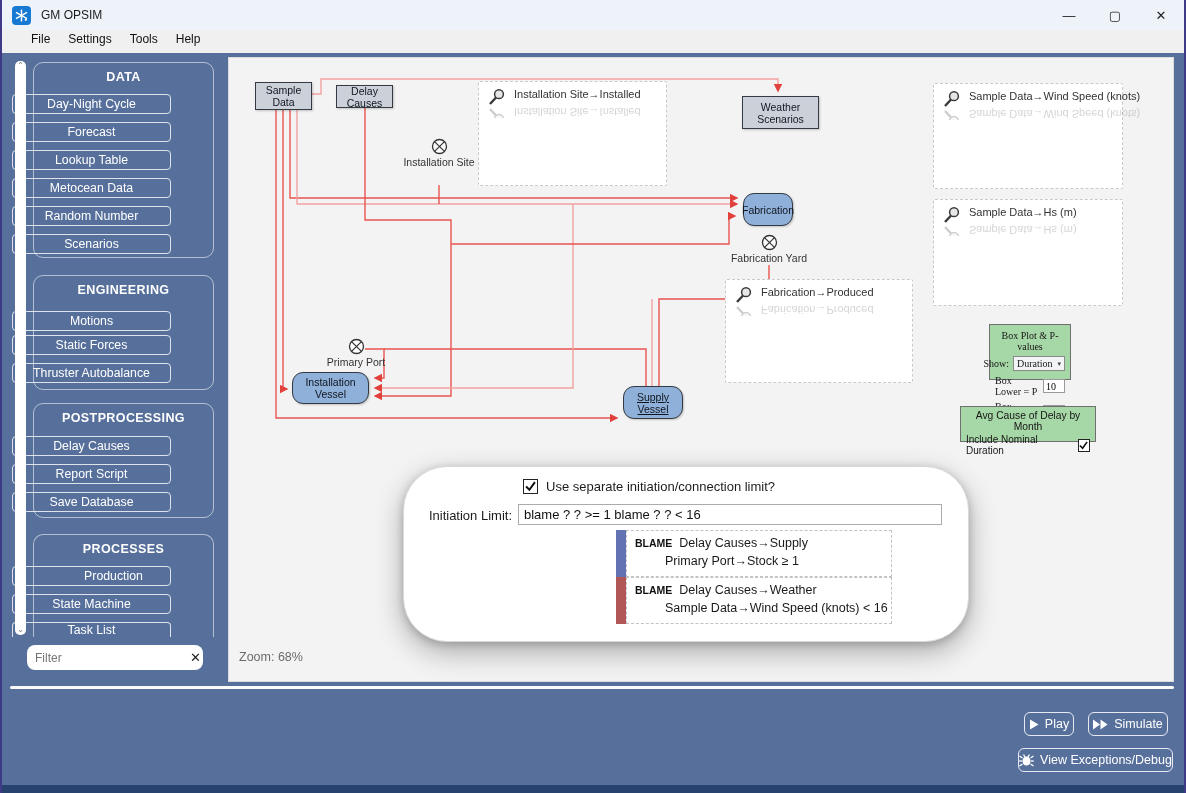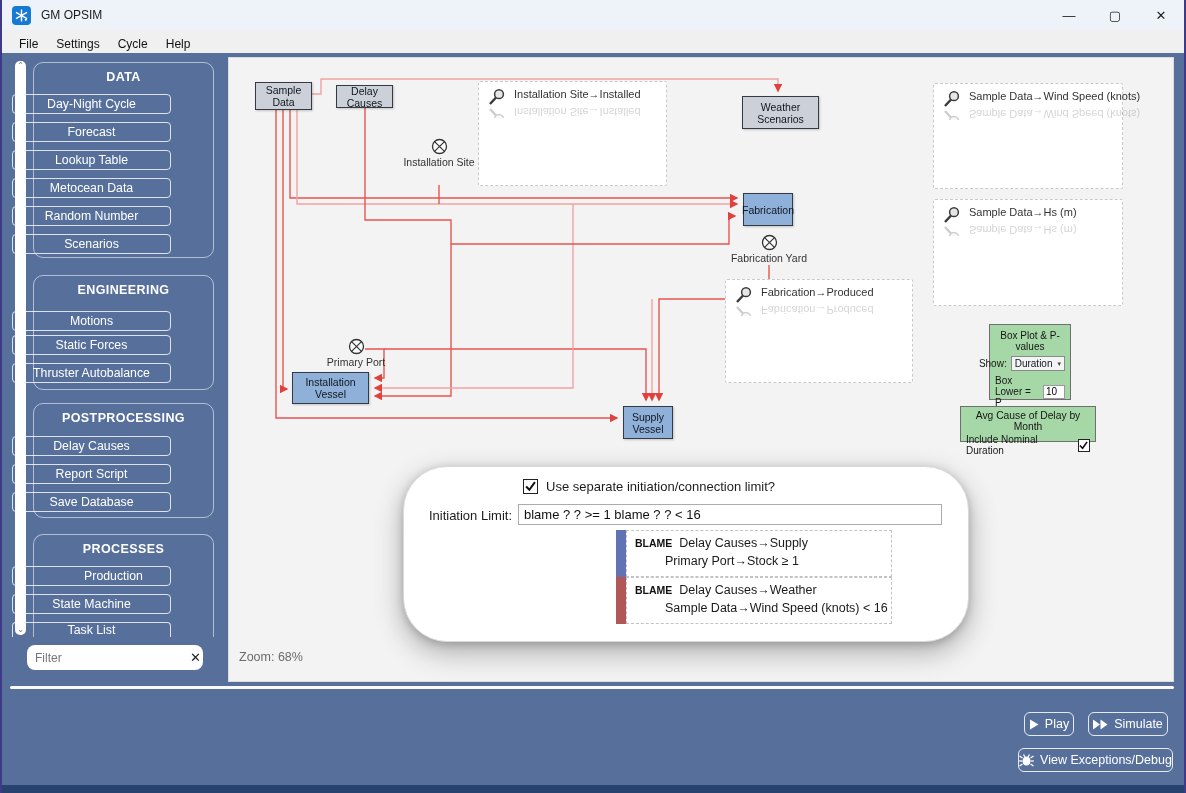--- a/index.html
+++ b/index.html
@@ -11,21 +11,21 @@
   
   .titlebar { height:30px; background:#eef3fa; display:flex; align-items:center; flex:0 0 auto; }
   .app-icon { width:19px; height:19px; margin-left:10px; border-radius:4px; background:#1679d2;
               display:flex; align-items:center; justify-content:center; }
   .title-text { margin-left:10px; font-size:12px; color:#1b1b1b; }
   .win-controls { margin-left:auto; display:flex; height:100%; }
   .win-btn { width:46px; height:100%; display:flex; align-items:center; justify-content:center;
              font-size:13px; color:#222; cursor:default; }
 
   
-  .menubar { height:23px; background:#f0f0f0; display:flex; align-items:flex-end; padding-left:8px; flex:0 0 auto; }
+  .menubar { height:23px; background:#f0f0f0; display:flex; align-items:flex-start; padding-left:20px; flex:0 0 auto; }
   .menu-item { font-size:12px; color:#111; padding:2px 9px; }
 
   
   .content { position:relative; flex:1 1 auto; background:#57709b; overflow:hidden; }
 
   
   .side-scroll { position:absolute; left:13px; top:8px; width:11px; height:574px; background:#ffffff;
                  border-radius:5px; display:flex; flex-direction:column; justify-content:space-between;
                  align-items:center; font-size:8px; color:#777; }
   .side-scroll span { line-height:10px; }
@@ -46,21 +46,21 @@
                       font-family:inherit; background:transparent; }
   .filter-clear { font-size:13px; color:#222; }
 
   
   .canvas { position:absolute; left:226px; top:4px; width:946px; height:625px; background:#f3f3f3;
             border:1px solid #dcdcdc; overflow:hidden; }
   .wires { position:absolute; left:0; top:0; }
   .node { position:absolute; border:1px solid #333a44; display:flex; align-items:center; justify-content:center;
           font-size:10.5px; color:#10161f; text-align:center; box-shadow:1px 1px 2px rgba(0,0,0,.2); }
   .node.gray { background:#ccd1d9; }
-  .node.blue { background:#8fb0d8; }
+  .node.blue { background:#8fb0d8;border-radius:11px; }
   .connector { position:absolute; display:flex; flex-direction:column; align-items:center; width:90px; margin-left:-45px; }
   .connector .clabel { font-size:10.5px; color:#333; margin-top:1px; white-space:nowrap; }
   .probe { position:absolute; background:#fff; border:1px dashed #c9c9c9; border-radius:2px; }
   .probe-head { position:absolute; left:7px; top:6px; display:flex; }
   .probe-titles { margin-left:8px; display:flex; flex-direction:column;justify-content:space-between; }
   .probe-title { font-size:11px; color:#333; line-height:13px; white-space:nowrap; }
   .probe-reflect { font-size:11px; line-height:12px; color:#555; opacity:.25; transform:scaleY(-1);
                    white-space:nowrap; }
 
   .green-panel { position:absolute; background:#a6d7a6; border:1px solid #6f6f6f; font-size:10px; color:#161616; }
@@ -129,21 +129,21 @@
         </div>
       <div class="win-btn">
           <span>✕</span>
         </div>
     </div>
   </div>
 
   <div class="menubar">
     <div class="menu-item">File</div>
     <div class="menu-item">Settings</div>
-    <div class="menu-item">Cycle</div>
+    <div class="menu-item">Tools</div>
     <div class="menu-item">Help</div>
   </div>
 
   <div class="content">
 
     <div class="side-scroll">
       <span>⌃</span>
       <span>⌄</span>
     </div>
 
@@ -216,21 +216,21 @@
         </div>
       <div class="node gray" style="left:513px; top:38px; width:77px; height:33px;">
           <span>Weather Scenarios</span>
         </div>
       <div class="node blue" style="left:514px; top:135px; width:50px; height:33px;">
           <span>Fabrication</span>
         </div>
       <div class="node blue" style="left:63px; top:314px; width:77px; height:32px;">
           <span>Installation Vessel</span>
         </div>
-      <div class="node blue" style="left:394px; top:348px; width:50px; height:33px;">
+      <div class="node blue" style="left:394px; top:328px; width:60px; height:33px;text-decoration:underline;">
           <span>Supply Vessel</span>
         </div>
 
       <div class="connector" style="left:210px; top:80px;">
         <svg width="17" height="17" viewBox="0 0 17 17">
             <circle cx="8.5" cy="8.5" r="7" fill="#fdfdfd" stroke="#333" stroke-width="1.3"></circle>
             <line x1="3.8" y1="3.8" x2="13.2" y2="13.2" stroke="#333" stroke-width="1.2"></line>
             <line x1="13.2" y1="3.8" x2="3.8" y2="13.2" stroke="#333" stroke-width="1.2"></line>
           </svg>
         <span class="clabel">Installation Site</span>
@@ -318,21 +318,21 @@
                 <circle cx="13" cy="6.2" r="4.4" fill="#e6e6e6" stroke="#3a3a3a" stroke-width="1.5"></circle>
               </g>
           </svg>
           <div class="probe-titles">
             <span class="probe-title">Sample Data→Hs (m)</span>
             <span class="probe-reflect">Sample Data→Hs (m)</span>
           </div>
         </div>
       </div>
 
-      <div class="green-panel" style="left:760px; top:266px; width:82px; height:76px;">
+      <div class="green-panel" style="left:760px; top:266px; width:82px; height:56px;font-family:Liberation Serif, serif;">
         <div class="gp-title">Box Plot &amp; P-values</div>
         <div class="gp-row">
           <span>Show:</span>
           <span class="gp-select">
             <span>Duration</span>
             <span class="gp-caret">▾</span>
           </span>
         </div>
         <div class="gp-row">
           <span>Box Lower = P</span>

